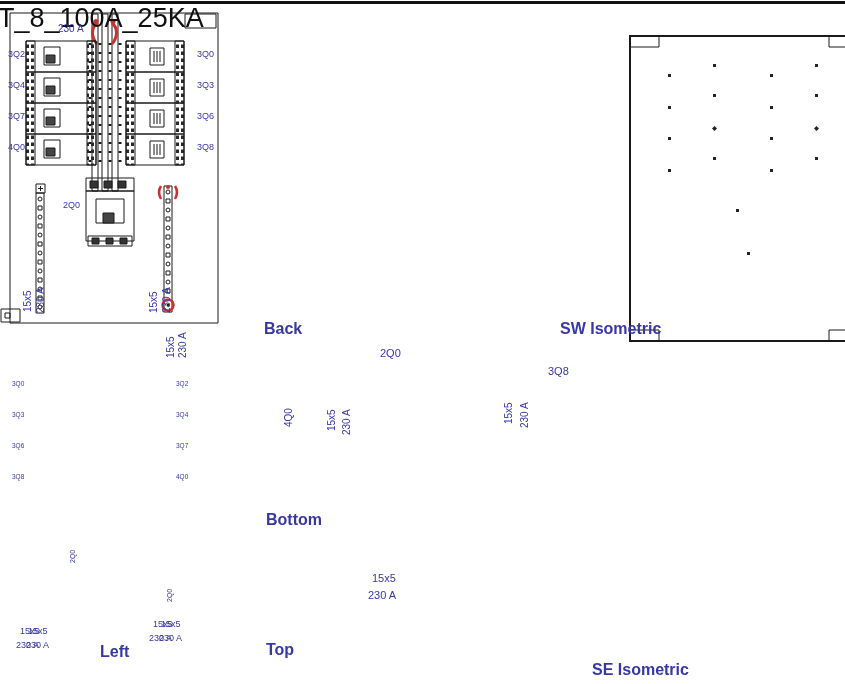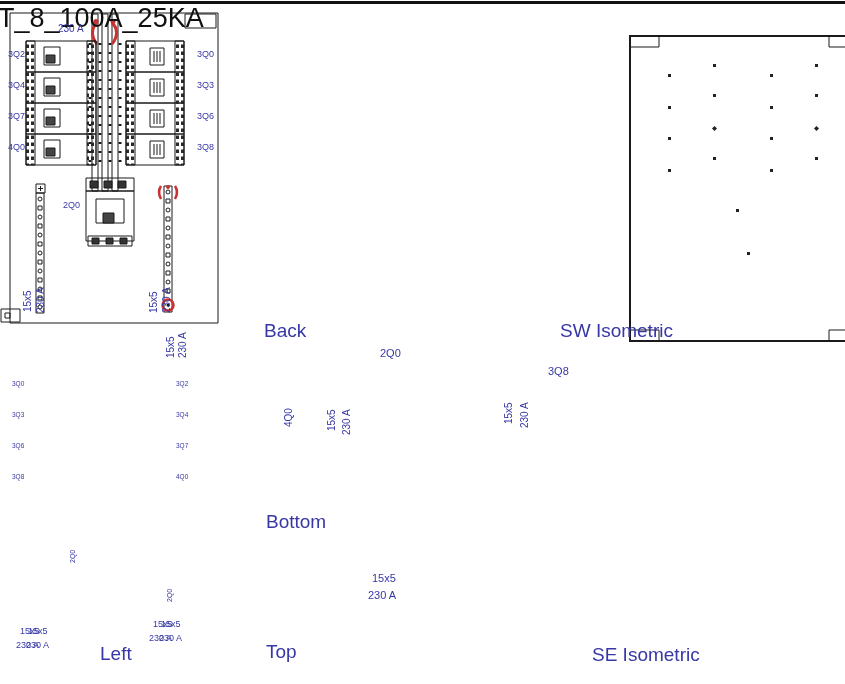--- a/index.html
+++ b/index.html
@@ -3,21 +3,21 @@
 <meta charset="utf-8">
 <style>
   :root{ --blue:#3737a6; --red:#c83232; --ink:#1a1a1a; }
   html,body{margin:0;padding:0;background:#fff;}
   #sheet{position:relative;width:845px;height:684px;background:#fff;overflow:hidden;
          font-family:"Liberation Sans",sans-serif;}
   .topline{position:absolute;left:0;top:1px;width:845px;height:3px;background:#111;}
   .title{position:absolute;left:-2px;top:3px;font-size:27px;color:#101010;
          font-family:"Liberation Sans",sans-serif;letter-spacing:0px;white-space:nowrap;}
   .lbl{position:absolute;color:var(--blue);font-size:11px;line-height:1.05;white-space:nowrap;}
-  .viewname{font-size:19px;}
+  .viewname{font-size:16px;font-weight:bold;}
   .tag{font-size:9px;}
   .tiny{font-size:6.5px;}
   .r{text-align:right;}
   .vlbl{position:absolute;color:var(--blue);font-size:10px;line-height:1;white-space:nowrap;
         transform:rotate(-90deg);transform-origin:0 100%;}
   .v7{font-size:7px;}
   svg{position:absolute;overflow:visible;}
   svg *{vector-effect:non-scaling-stroke;}
 </style>
 </head>
@@ -231,21 +231,21 @@
   <span class="vlbl" style="left:33px;top:302px;">15x5</span>
   <span class="vlbl" style="left:46px;top:303px;">230 A</span>
   <span class="vlbl" style="left:159px;top:303px;">15x5</span>
   <span class="vlbl" style="left:172px;top:303px;">230 A</span>
 
   <span class="lbl viewname" style="left:264px;top:321px;">Back</span>
   <span class="lbl viewname" style="left:560px;top:321px;">SW Isometric</span>
   <span class="lbl viewname" style="left:100px;top:644px;">Left</span>
   <span class="lbl viewname" style="left:266px;top:512px;">Bottom</span>
   <span class="lbl viewname" style="left:266px;top:642px;text-align:center;">Top</span>
-  <span class="lbl viewname" style="left:592px;top:645px;">SE Isometric</span>
+  <span class="lbl viewname" style="left:592px;top:662px;">SE Isometric</span>
 
   <span class="lbl tiny" style="left:12px;top:381px;">3Q0</span>
   <span class="lbl tiny" style="left:12px;top:412px;">3Q3</span>
   <span class="lbl tiny" style="left:12px;top:443px;">3Q6</span>
   <span class="lbl tiny" style="left:12px;top:474px;">3Q8</span>
   <span class="vlbl v7" style="left:76px;top:556px;">2Q0</span>
   <span class="lbl tag" style="left:20px;top:627px;">15x5</span>
   <span class="lbl tag" style="left:28px;top:627px;">15x5</span>
   <span class="lbl tag" style="left:16px;top:641px;">230 A</span>
   <span class="lbl tag" style="left:26px;top:641px;">230 A</span>

